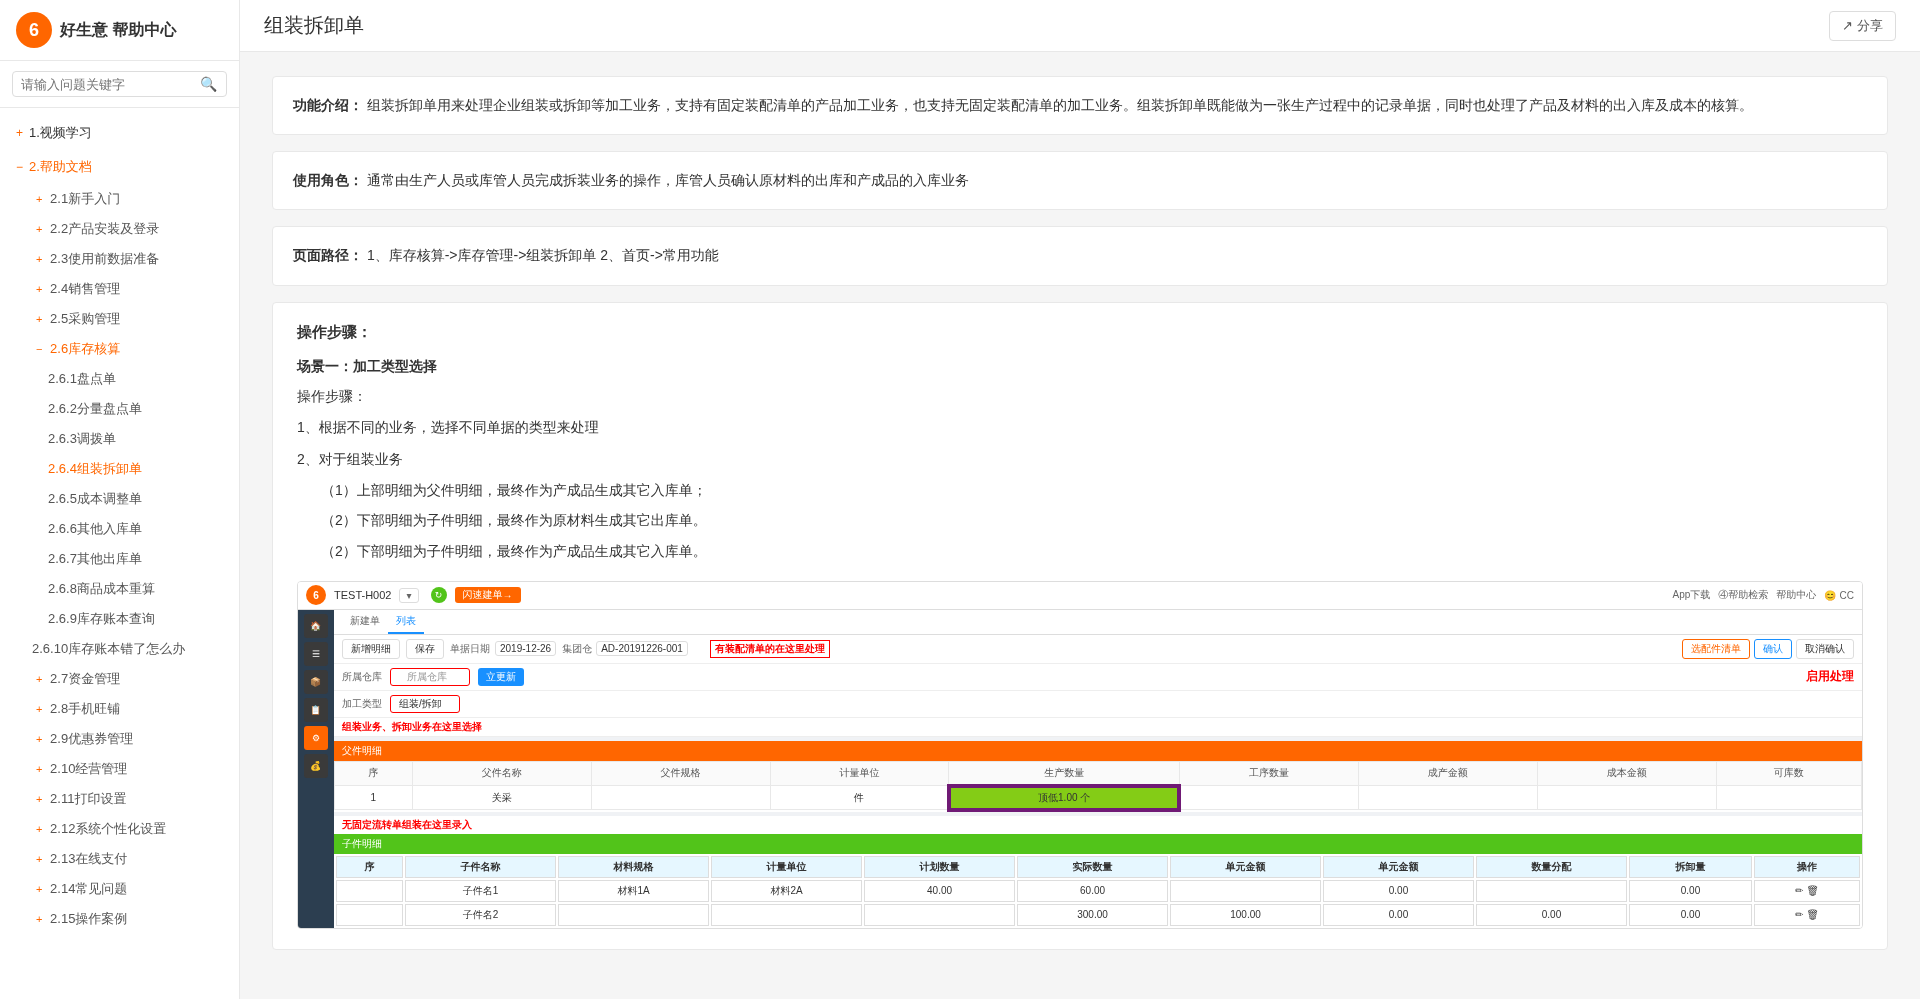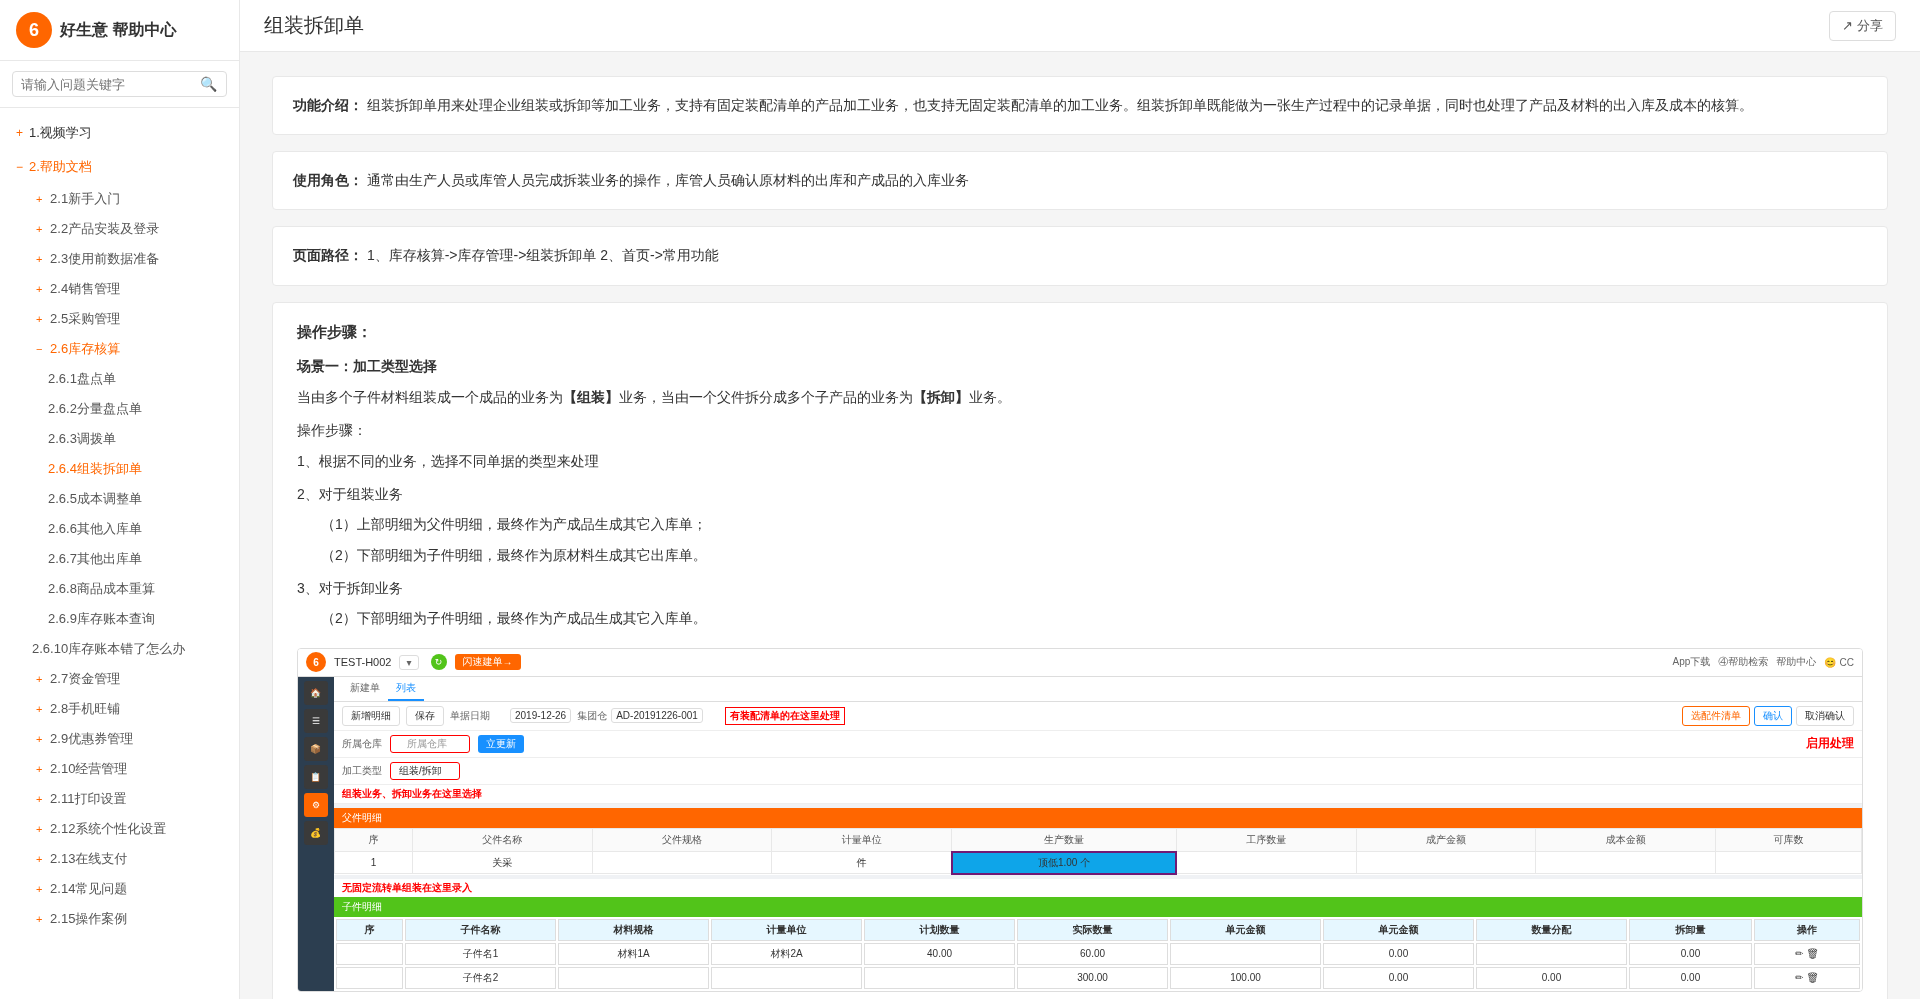--- a/index.html
+++ b/index.html
@@ -198,34 +198,30 @@
     <div class="info-block">
       <span class="label">页面路径：</span>
       <span>1、库存核算-&gt;库存管理-&gt;组装拆卸单  2、首页-&gt;常用功能</span>
     </div>
 
     <div style="background:#fff;border:1px solid #e8e8e8;border-radius:4px;padding:20px 24px;">
       <div class="section-title">操作步骤：</div>
 
       <div class="scene-title">场景一：加工类型选择</div>
 
-      <div class="steps-desc">
-        <p>当由多个子件材料组装成一个成品的业务为<span class="highlight">【组装】</span>业务，当由一个父件拆分成多个子产品的业务为<span class="highlight">【拆卸】</span>业务。</p>
-      </div>
 
       <div style="margin-top:12px;">
         <span class="label">操作步骤：</span>
       </div>
 
       <div class="steps-desc" style="margin-top:8px;">
         <p class="step-num">1、根据不同的业务，选择不同单据的类型来处理</p>
         <p class="step-num" style="margin-top:6px;">2、对于组装业务</p>
         <p class="sub-step">（1）上部明细为父件明细，最终作为产成品生成其它入库单；</p>
         <p class="sub-step">（2）下部明细为子件明细，最终作为原材料生成其它出库单。</p>
-        <p class="step-num" style="margin-top:6px;">3、对于拆卸业务</p>
         <p class="sub-step">（2）下部明细为子件明细，最终作为产成品生成其它入库单。</p>
       </div>
 
       <div class="screenshot-container" style="margin-top:16px;position:relative;">
         <div class="mock-screenshot" style="font-size:11px;">
 
           <div style="background:#fff;padding:3px 8px;display:flex;align-items:center;gap:8px;border-bottom:1px solid #ddd;height:28px;">
             <div style="width:20px;height:20px;background:#f60;border-radius:50%;display:flex;align-items:center;justify-content:center;color:#fff;font-size:10px;font-weight:bold;">6</div>
             <span style="font-size:11px;color:#333;">TEST-H002</span>
             <div style="border:1px solid #ddd;border-radius:3px;padding:1px 6px;font-size:10px;color:#666;display:flex;align-items:center;gap:2px;">▾</div>
@@ -253,21 +249,21 @@
             <div style="flex:1;">
 
               <div style="display:flex;background:#fff;border-bottom:1px solid #ddd;padding:0 8px;">
                 <div style="padding:4px 8px;font-size:10px;color:#666;cursor:pointer;">新建单</div>
                 <div style="padding:4px 8px;font-size:10px;color:#1890ff;border-bottom:2px solid #1890ff;cursor:pointer;">列表</div>
               </div>
 
               <div style="background:#fff;padding:4px 8px;display:flex;align-items:center;gap:6px;border-bottom:1px solid #eee;flex-wrap:wrap;">
                 <button style="padding:2px 8px;border-radius:3px;font-size:10px;border:1px solid #ddd;color:#333;background:#fff;cursor:pointer;">新增明细</button>
                 <button style="padding:2px 8px;border-radius:3px;font-size:10px;border:1px solid #ddd;color:#333;background:#fff;cursor:pointer;">保存</button>
-                <div style="display:flex;align-items:center;gap:20px;font-size:10px;">
+                <div style="display:flex;align-items:center;gap:5px;font-size:10px;">
                   <label style="color:#666;white-space:nowrap;">单据日期</label>
                   <span style="border:1px solid #ddd;border-radius:3px;padding:1px 4px;font-size:10px;color:#333;">2019-12-26</span>
                 </div>
                 <div style="display:flex;align-items:center;gap:4px;font-size:10px;">
                   <label style="color:#666;">集团仓</label>
                   <span style="border:1px solid #ddd;border-radius:3px;padding:1px 4px;font-size:10px;color:#333;">AD-20191226-001</span>
                 </div>
                 <div style="color:#f00;font-size:10px;font-weight:bold;margin-left:16px;border:1px solid #f00;padding:1px 4px;">有装配清单的在这里处理</div>
                 <div style="display:flex;gap:4px;margin-left:auto;">
                   <button style="padding:2px 8px;border-radius:3px;font-size:10px;border:1px solid #f60;color:#f60;background:#fff;cursor:pointer;">选配件清单</button>
@@ -309,21 +305,21 @@
                       <th>成本金额</th>
                       <th>可库数</th>
                     </tr>
                   </thead>
                   <tbody>
                     <tr>
                       <td>1</td>
                       <td>关采</td>
                       <td></td>
                       <td>件</td>
-                      <td style="border:2px solid #701a75;background:#0ea5e9;">顶低1.00 个</td>
+                      <td style="border:4px solid #701a75;background:#84cc16;">顶低1.00 个</td>
                       <td></td>
                       <td></td>
                       <td></td>
                       <td></td>
                     </tr>
                   </tbody>
                 </table>
               </div>
 
               <div style="padding:2px 8px;background:#fff;font-size:10px;">

